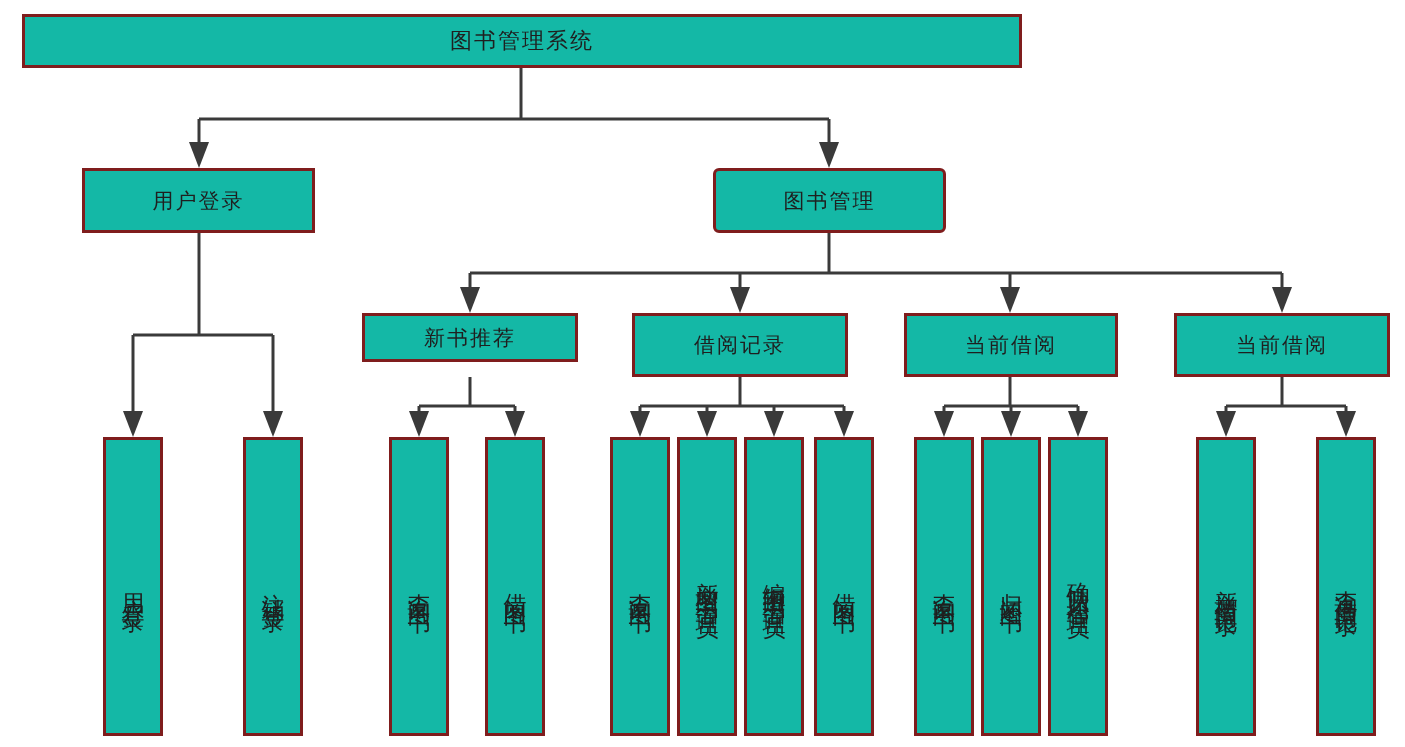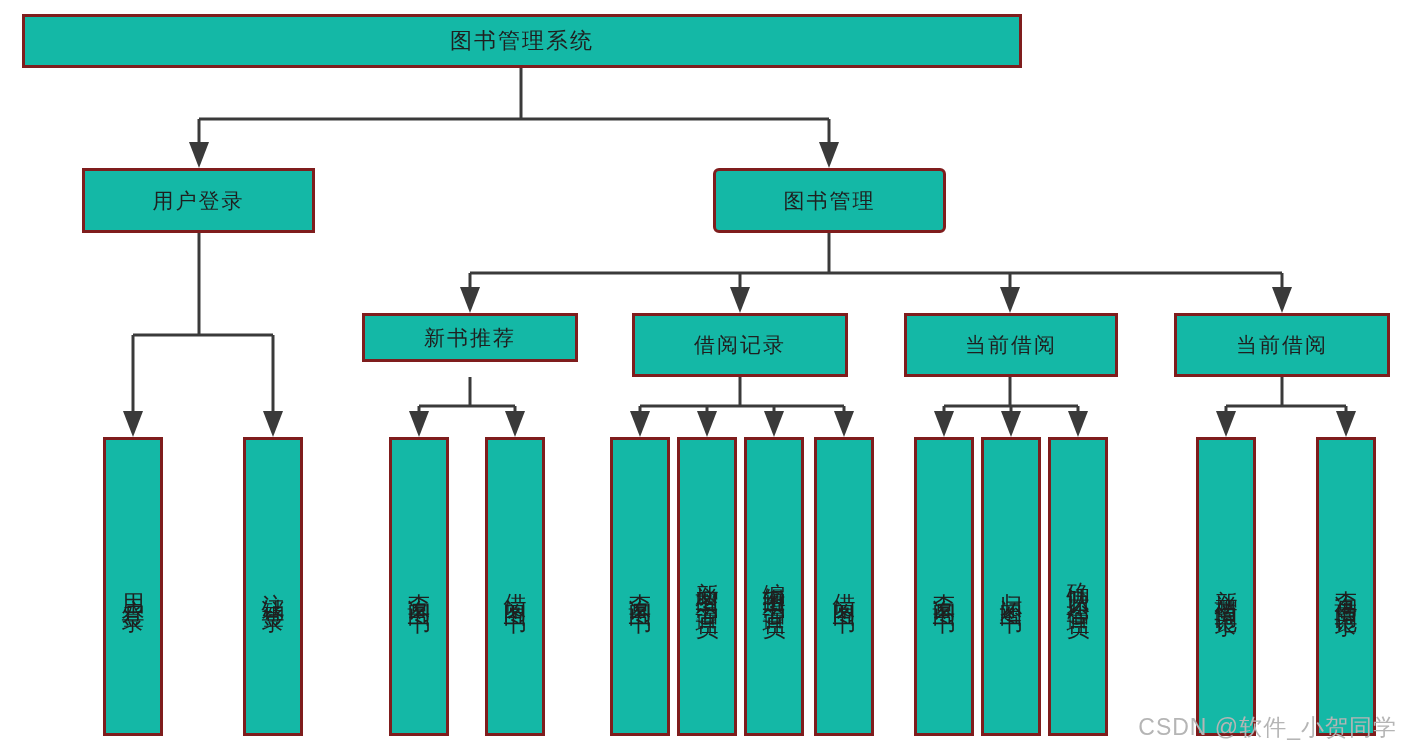--- a/index.html
+++ b/index.html
@@ -145,15 +145,14 @@
   <div class="node v long" style="left:744px; top:437px; width:60px; height:299px;">编辑图书（管理员）</div>
   <div class="node v" style="left:814px; top:437px; width:60px; height:299px;">借阅图书</div>
 
   <div class="node v" style="left:914px; top:437px; width:60px; height:299px;">查询图书</div>
   <div class="node v" style="left:981px; top:437px; width:60px; height:299px;">归还图书</div>
   <div class="node v long" style="left:1048px; top:437px; width:60px; height:299px;">确认归还（管理员）</div>
 
   <div class="node v long" style="left:1196px; top:437px; width:60px; height:299px;">新增借阅记录</div>
   <div class="node v long" style="left:1316px; top:437px; width:60px; height:299px;">查询借阅记录</div>
 
-  <div id="watermark">CSDN @软件_小贺同学</div>
 
 </div>
 
 </body></html>

